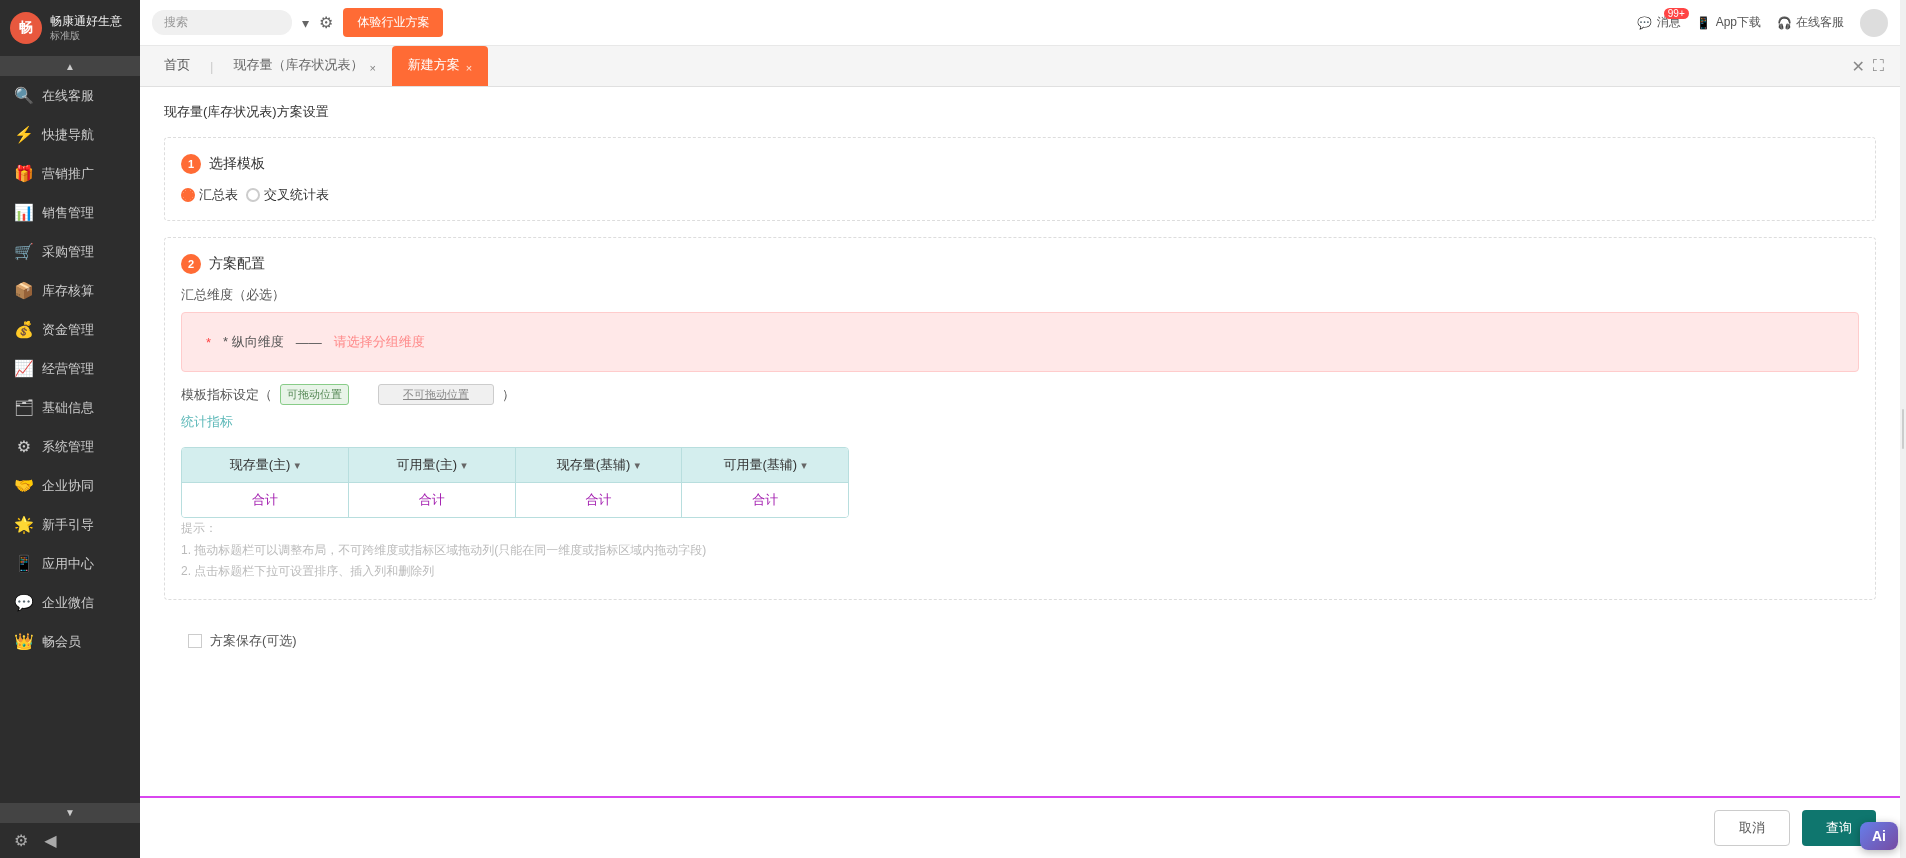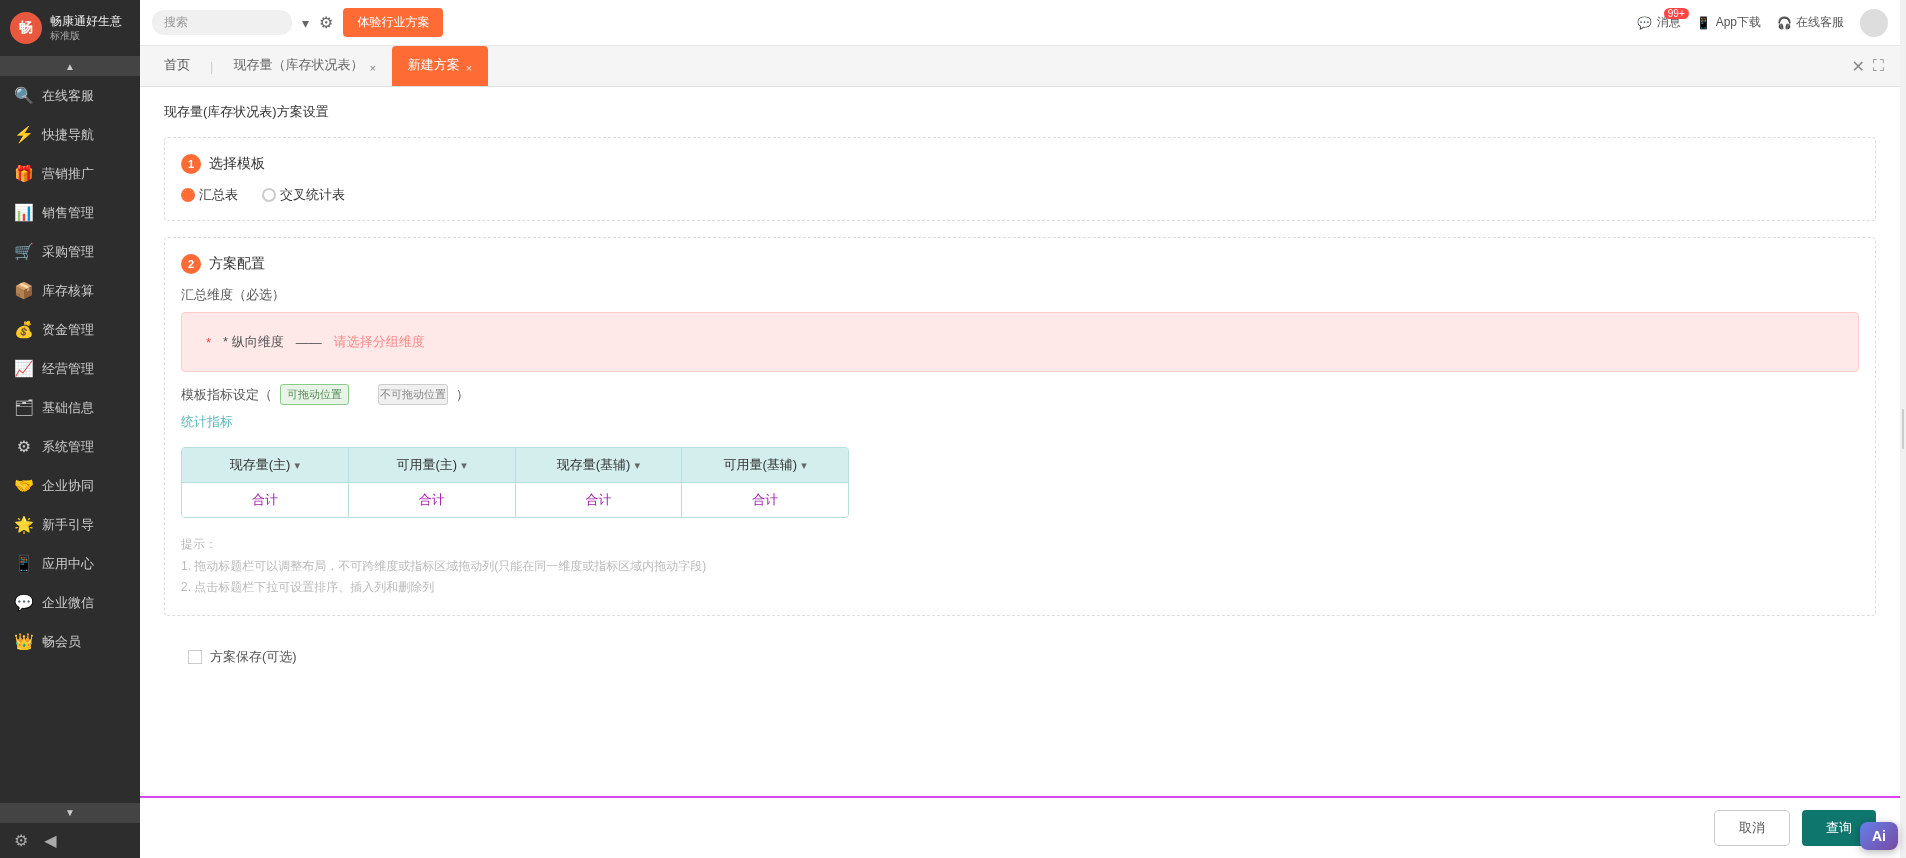--- a/index.html
+++ b/index.html
@@ -205,21 +205,21 @@
       display: flex;
       align-items: center;
       justify-content: center;
       font-size: 11px;
       font-weight: bold;
       flex-shrink: 0;
     }
     .section-title { font-size: 14px; color: #333; font-weight: 500; }
 
     
-    .radio-group { display: flex; align-items: center; gap: 24px; }
+    .radio-group { display: flex; align-items: center; gap: 8px; }
     .radio-item { display: flex; align-items: center; gap: 4px; cursor: pointer; font-size: 13px; color: #333; }
     .radio-input {
       width: 14px;
       height: 14px;
       border-radius: 50%;
       border: 2px solid #ccc;
       display: inline-block;
     }
     .radio-input.checked {
       border-color: #ff6b35;
@@ -248,23 +248,24 @@
       border: 1px solid #88cc88;
       border-radius: 3px;
       padding: 2px 6px;
       font-size: 11px;
       color: #558855;
     }
     .indicator-tag-fixed {
       background: #f0f0f0;
       border: 1px solid #ccc;
       border-radius: 3px;
-      padding: 2px 1px;
+      padding: 2px 24px;
       font-size: 11px;
       color: #888;
+      text-decoration: underline;
     }
 
     .stats-section-label {
       color: #5cb8b8;
       font-size: 13px;
       margin-bottom: 16px;
       font-weight: 500;
     }
 
     
@@ -301,21 +302,20 @@
       text-align: center;
       font-size: 13px;
       color: #a21caf;
       border-right: 1px solid #b8dede;
       background: white;
     }
     .stats-data-cell:last-child { border-right: none; }
 
     
     .tips-box {
-      margin-top: 16px;
       font-size: 12px;
       color: #bbb;
       line-height: 1.8;
     }
     .tips-box .tip-item { display: flex; gap: 8px; }
 
     
     .content-footer {
       padding: 16px 24px;
       display: flex;

